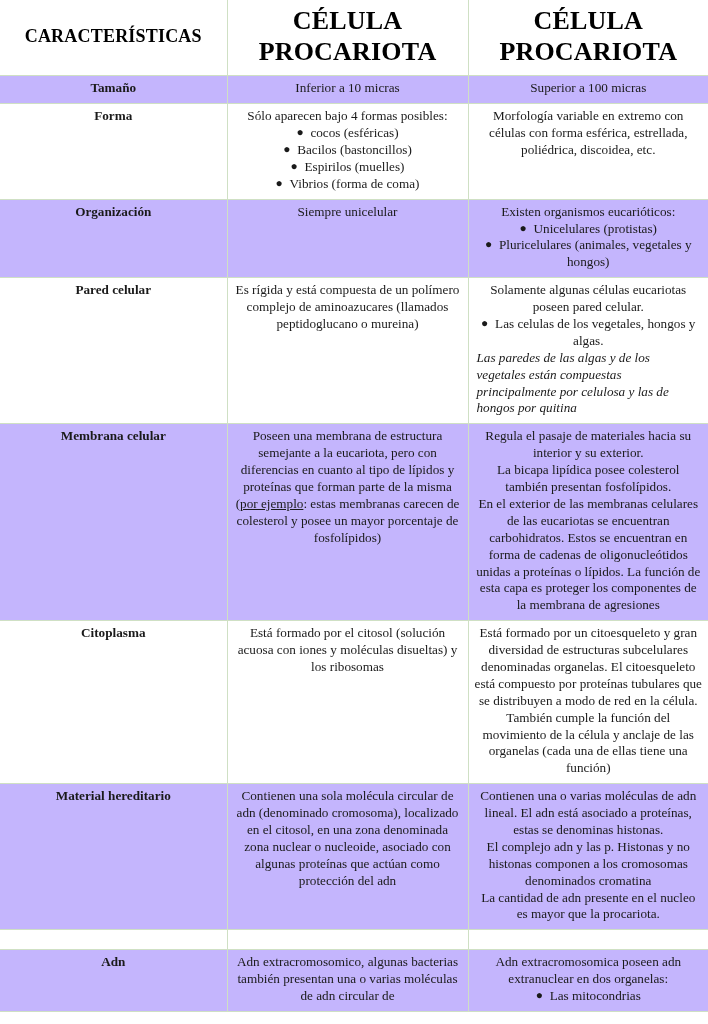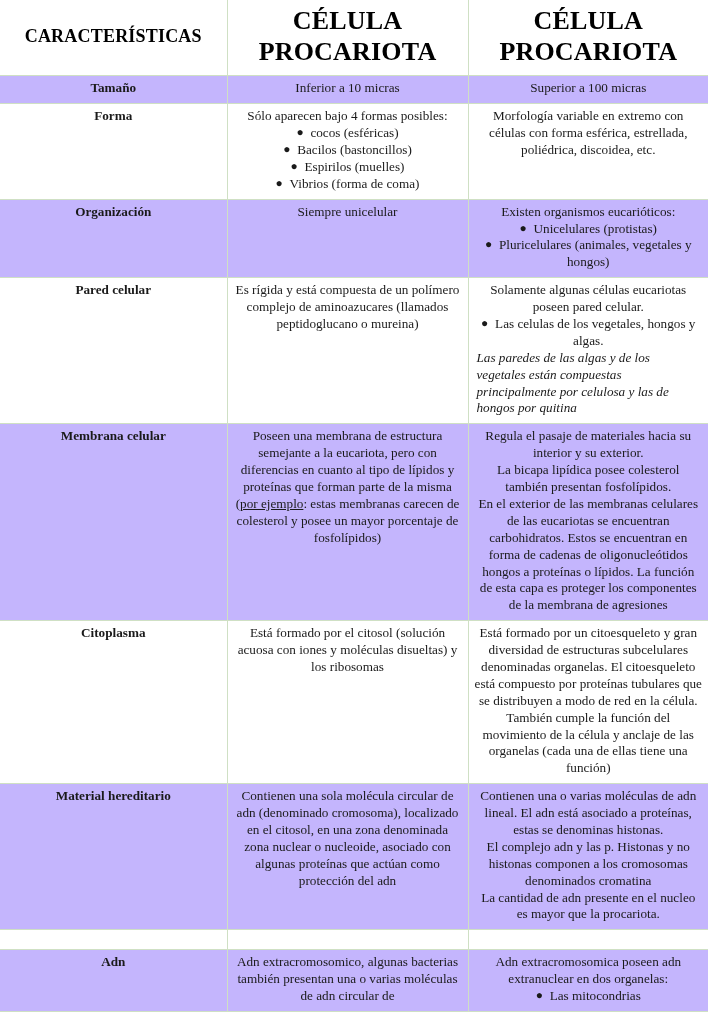--- a/index.html
+++ b/index.html
@@ -183,21 +183,21 @@
       </tr>
 
       <tr class="shaded">
         <td class="label">Membrana celular</td>
         <td>
           <p class="ln"><span>Poseen una membrana de estructura semejante a la eucariota, pero con diferencias en cuanto al tipo de lípidos y proteínas que forman parte de la misma (</span><u class="ul">por ejemplo</u><span>: estas membranas carecen de colesterol y posee un mayor porcentaje de fosfolípidos)</span></p>
         </td>
         <td>
           <p class="ln">Regula el pasaje de materiales hacia su interior y su exterior.</p>
           <p class="ln">La bicapa lipídica posee colesterol también presentan fosfolípidos.</p>
-          <p class="ln">En el exterior de las membranas celulares de las eucariotas se encuentran carbohidratos. Estos se encuentran en forma de cadenas de oligonucleótidos hongos a proteínas o lípidos. La función de esta capa es proteger los componentes de la membrana de agresiones</p>
+          <p class="ln">En el exterior de las membranas celulares de las eucariotas se encuentran carbohidratos. Estos se encuentran en forma de cadenas de oligonucleótidos unidas a proteínas o lípidos. La función de esta capa es proteger los componentes de la membrana de agresiones</p>
         </td>
       </tr>
 
       <tr class="plain">
         <td class="label">Citoplasma</td>
         <td>
           <p class="ln">Está formado por el citosol (solución acuosa con iones y moléculas disueltas) y los ribosomas</p>
         </td>
         <td>
           <p class="ln">Está formado por un citoesqueleto y gran diversidad de estructuras subcelulares denominadas organelas. El citoesqueleto está compuesto por proteínas tubulares que se distribuyen a modo de red en la célula. También cumple la función del movimiento de la célula y anclaje de las organelas (cada una de ellas tiene una función)</p>

